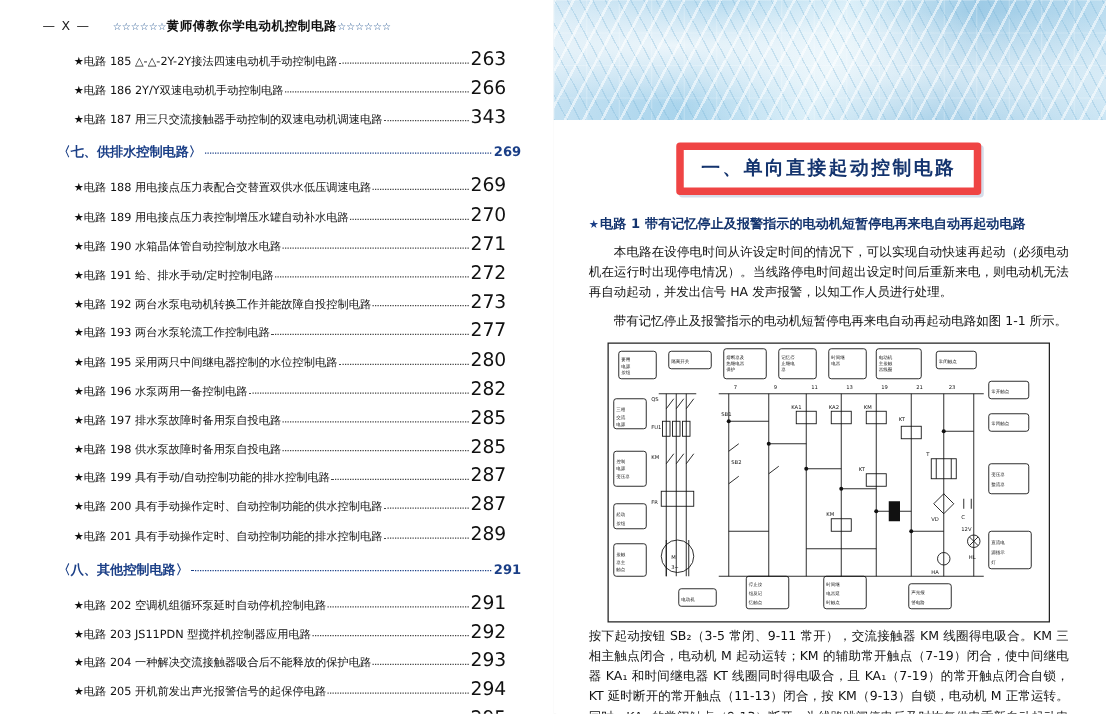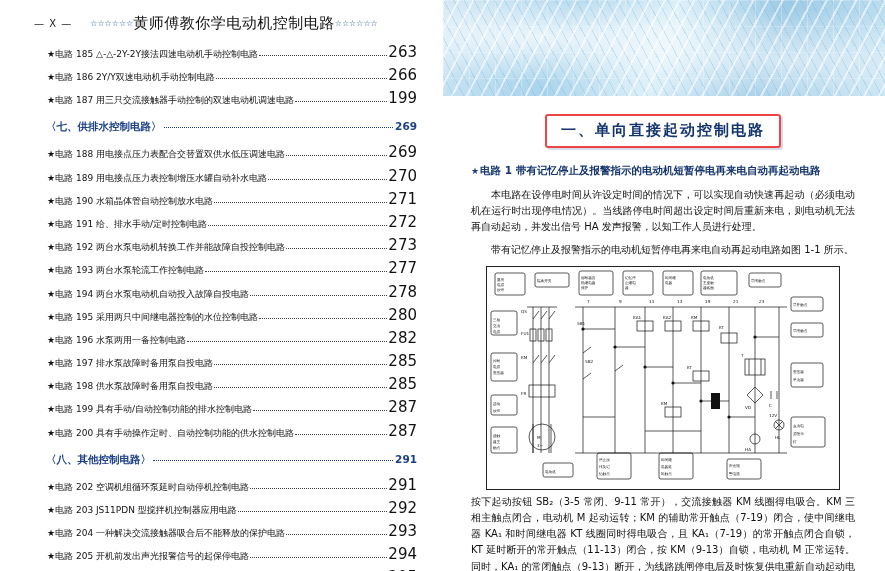--- a/index.html
+++ b/index.html
@@ -14,24 +14,24 @@
   .page-left{width:443px;height:571px;background:#ffffff;padding:14px 26px 0 34px;}
   .gutter{position:absolute;left:443px;top:0;width:2px;height:571px;background:#e9e9e9;}
   .page-right{width:442px;height:571px;background:#ffffff;padding:0;}
 
   
   .toc-header{
     display:flex;align-items:center;justify-content:flex-start;
     font-size:9px;color:#1a1a1a;margin-bottom:12px;white-space:nowrap;
   }
   .folio{font-size:10px;letter-spacing:1px;color:#222;margin-right:18px;}
-  .hdr-title{font-size:15px;color:#111;font-weight:normal;letter-spacing:0.5px;}
+  .hdr-title{font-size:10px;color:#111;font-weight:bold;letter-spacing:0.5px;}
   .hdr-stars{color:#1c4f8c;font-size:8px;letter-spacing:0px;}
 
-  .toc-list{margin:0;padding:0;text-align:right;}
+  .toc-list{margin:12px;padding:0;text-align:right;}
   .toc-item{
     display:flex;align-items:baseline;
     font-size:9px;color:#111;line-height:1.0;
     margin:0 0 8.2px 0;white-space:nowrap;
   }
   .toc-item .t-label{flex:0 0 auto;}
   .toc-item .dots{
     flex:1 1 auto;overflow:hidden;
     margin:0 1px;position:relative;top:-1px;
     border-bottom:1px dotted #444;height:7px;
@@ -69,21 +69,21 @@
       linear-gradient(to bottom, rgba(255,255,255,0.22) 1px, rgba(0,0,0,0) 1px);
     background-size:26px 26px;
   }
   .right-body{padding:6px 30px 0 28px;box-sizing:border-box;width:442px;}
 
   .chapter-title-wrap{
     display:flex;justify-content:center;margin:12px 0 16px 0;
   }
   .chapter-title{
     display:inline-block;
-    border:2px solid #ef4444;border-radius:3px;
+    border:6px solid #ef4444;border-radius:3px;
     color:#14346e;font-weight:bold;font-size:15px;
     padding:5px 14px 6px 14px;letter-spacing:2px;
     box-shadow:2px 2px 0 rgba(27,63,135,0.18);
     background:#ffffff;
   }
 
   .circuit-title{
     font-size:10.5px;color:#14346e;font-weight:bold;margin:0 0 9px 0;
     display:flex;align-items:baseline;
   }
@@ -125,21 +125,21 @@
         <span class="pg">263</span>
       </div>
       <div class="toc-item indent">
         <span class="t-label">★电路 186  2Y/Y双速电动机手动控制电路</span>
         <span class="dots"></span>
         <span class="pg">266</span>
       </div>
       <div class="toc-item indent">
         <span class="t-label">★电路 187  用三只交流接触器手动控制的双速电动机调速电路</span>
         <span class="dots"></span>
-        <span class="pg">199</span>
+        <span class="pg">343</span>
       </div>
     </div>
 
     <div class="sec-head">
       <span>〈七、供排水控制电路〉</span>
       <span class="dots"></span>
       <span class="pg">269</span>
     </div>
     <div class="toc-list">
       <div class="toc-item indent">
@@ -166,25 +166,20 @@
           <span class="t-label">★电路 192  两台水泵电动机转换工作并能故障自投控制电路</span>
           <span class="dots"></span>
           <span class="pg">273</span>
         </div>
       <div class="toc-item indent">
           <span class="t-label">★电路 193  两台水泵轮流工作控制电路</span>
           <span class="dots"></span>
           <span class="pg">277</span>
         </div>
       <div class="toc-item indent">
-          <span class="t-label">★电路 194  两台水泵电动机自动投入故障自投电路</span>
-          <span class="dots"></span>
-          <span class="pg">278</span>
-        </div>
-      <div class="toc-item indent">
           <span class="t-label">★电路 195  采用两只中间继电器控制的水位控制电路</span>
           <span class="dots"></span>
           <span class="pg">280</span>
         </div>
       <div class="toc-item indent">
           <span class="t-label">★电路 196  水泵两用一备控制电路</span>
           <span class="dots"></span>
           <span class="pg">282</span>
         </div>
       <div class="toc-item indent">
@@ -199,20 +194,25 @@
         </div>
       <div class="toc-item indent">
           <span class="t-label">★电路 199  具有手动/自动控制功能的排水控制电路</span>
           <span class="dots"></span>
           <span class="pg">287</span>
         </div>
       <div class="toc-item indent">
           <span class="t-label">★电路 200  具有手动操作定时、自动控制功能的供水控制电路</span>
           <span class="dots"></span>
           <span class="pg">287</span>
+        </div>
+      <div class="toc-item indent">
+          <span class="t-label">★电路 201  具有手动操作定时、自动控制功能的排水控制电路</span>
+          <span class="dots"></span>
+          <span class="pg">289</span>
         </div>
     </div>
 
     <div class="sec-head">
       <span>〈八、其他控制电路〉</span>
       <span class="dots"></span>
       <span class="pg">291</span>
     </div>
     <div class="toc-list">
       <div class="toc-item indent">

